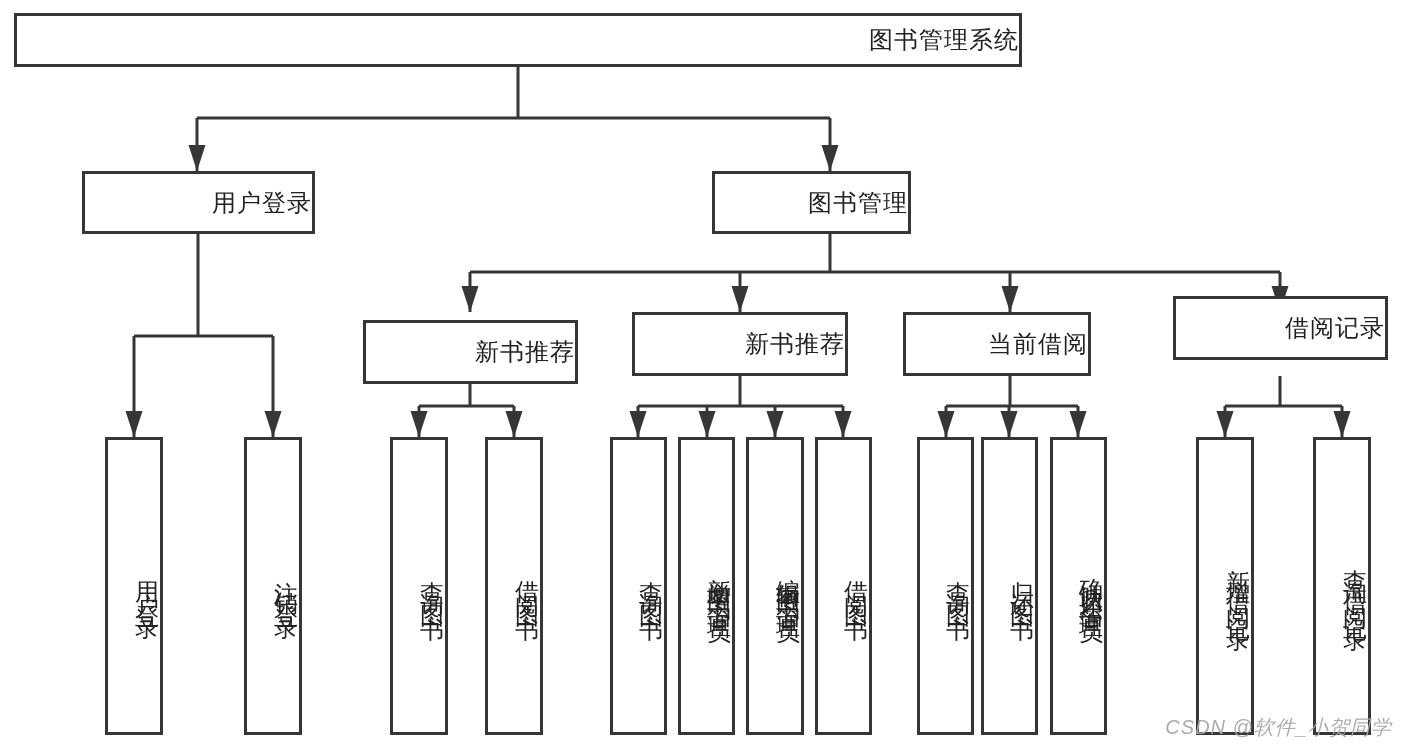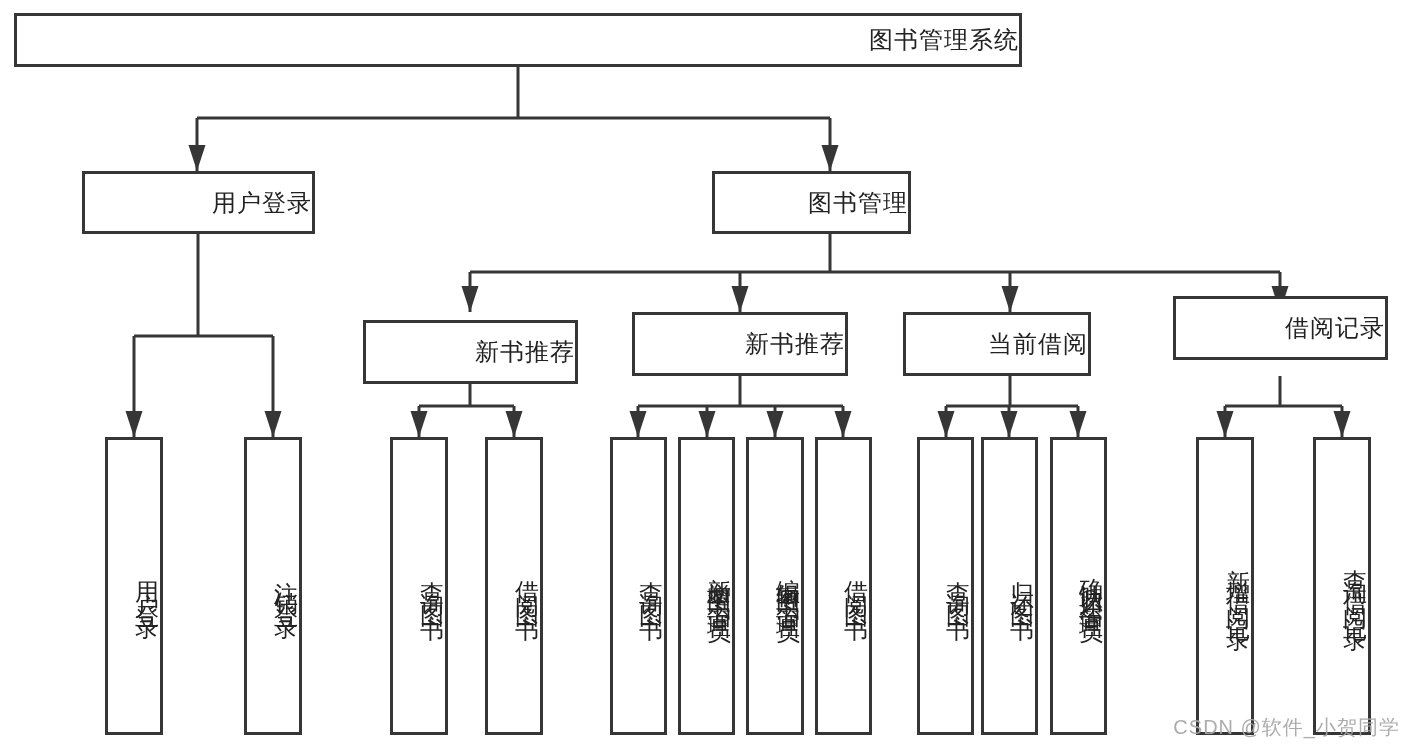--- a/index.html
+++ b/index.html
@@ -15,22 +15,22 @@
     color:#222222;
     padding-left:16px;
   }
   .hlabel{font-size:24px;letter-spacing:1px;white-space:nowrap;}
   .vlabel{
     writing-mode:vertical-rl;text-orientation:mixed;
     font-size:24px;line-height:1.05;letter-spacing:12px;white-space:nowrap;
   }
   .vlabel.tight{letter-spacing:6px;}
   .watermark{
-    position:absolute;right:5px;bottom:6px;z-index:5;
-    font-size:20px;color:rgba(168,168,168,0.95);letter-spacing:1px;white-space:nowrap;
+    position:absolute;right:13px;bottom:6px;z-index:5;
+    font-size:20px;color:rgba(168,168,168,0.95);letter-spacing:1px;white-space:nowrap;font-style:italic;
   }
 </style>
 </head>
 <body>
 
 <div class="stage">
 
   <svg class="wires" width="1405" height="747" viewBox="0 0 1405 747" xmlns="http://www.w3.org/2000/svg">
     <defs>
       <marker id="arr" markerUnits="userSpaceOnUse" markerWidth="18" markerHeight="27" refX="9" refY="26" orient="0">

